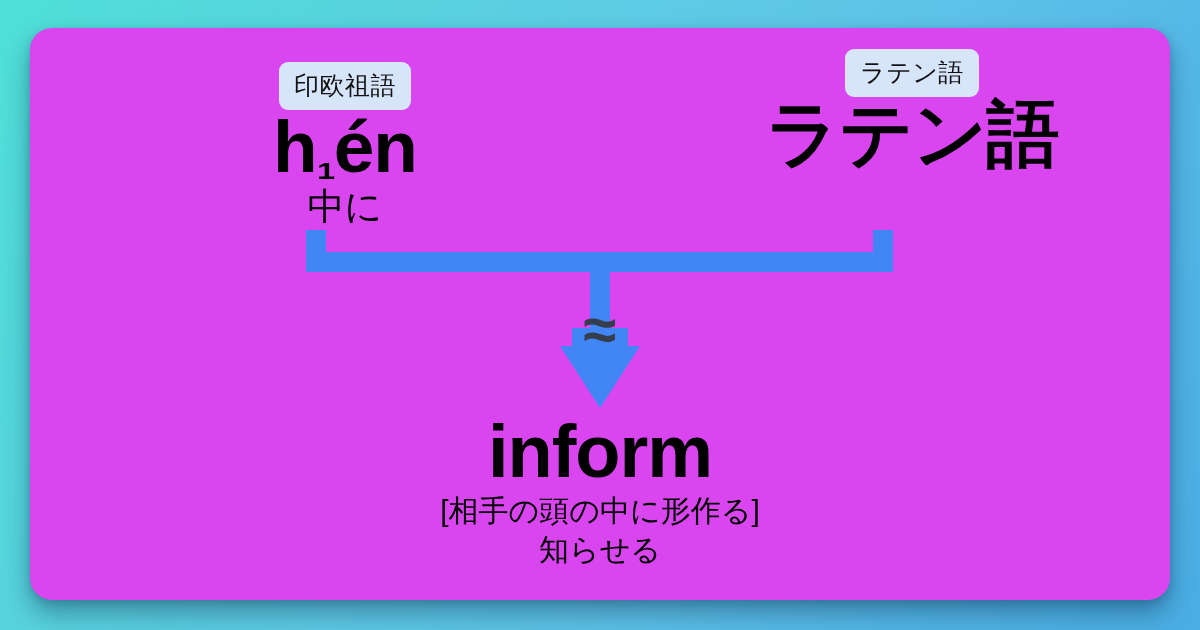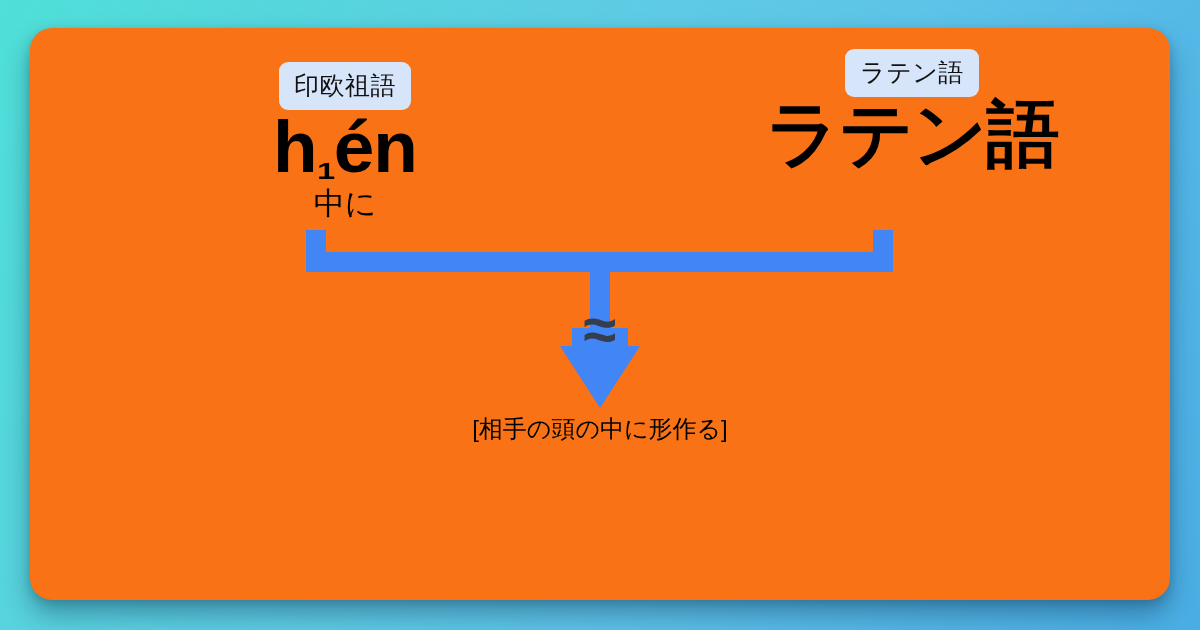--- a/index.html
+++ b/index.html
@@ -13,21 +13,21 @@
     font-family:"Liberation Sans","DejaVu Sans",sans-serif;
     background:linear-gradient(120deg,#4FE0D8 0%,#55D6DC 18%,#5ECBE4 42%,#5DC2E8 62%,#52B6E6 82%,#4AAEE4 100%);
     position:relative;
   }
 
   
   #card {
     position:absolute;
     left:30px; top:28px;
     width:1140px; height:572px;
-    background:#f97316;
+    background:#d946ef;
     border-radius:22px;
     box-shadow:0 14px 26px rgba(10,40,70,.38), 0 3px 8px rgba(10,40,70,.18);
     overflow:hidden;
   }
 
   
   .term {
     position:absolute;
     text-align:center;
     width:420px;
@@ -58,21 +58,21 @@
   }
   .headword .sub {
     font-size:46px;
     vertical-align:baseline;
     position:relative;
     top:6px;
     letter-spacing:-2px;
   }
 
   .gloss {
-    font-size:31px;
+    font-size:37px;
     line-height:1.15;
     color:#000000;
     margin-top:2px;
     white-space:nowrap;
   }
 
   
   #connector { position:absolute; left:0; top:0; width:1140px; height:572px; pointer-events:none; }
 
   #approx-symbol {
@@ -94,21 +94,21 @@
     text-align:center;
   }
   #result-word {
     font-weight:bold;
     font-size:74px;
     line-height:1.05;
     color:#000000;
     letter-spacing:-1px;
   }
   #result-literal, #result-meaning {
-    font-size:24px;
+    font-size:30px;
     line-height:1.3;
     color:#000000;
   }
 </style>
 </head>
 <body>
 
 <div id="card">
 
   <div class="term" id="term-left">
@@ -131,16 +131,18 @@
     <rect x="276" y="224" width="587" height="20" fill="#4285F4"></rect>
 
     <rect x="560" y="224" width="20" height="110" fill="#4285F4"></rect>
 
     <polygon points="530,318 570,380 610,318 598,318 598,300 542,300 542,318" fill="#4285F4"></polygon>
   </svg>
 
   <div id="approx-symbol">≈</div>
 
   <div id="result">
+    <div id="result-word">inform</div>
     <div id="result-literal">[相手の頭の中に形作る]</div>
+    <div id="result-meaning">知らせる</div>
   </div>
 
 </div>
 
 </body></html>

